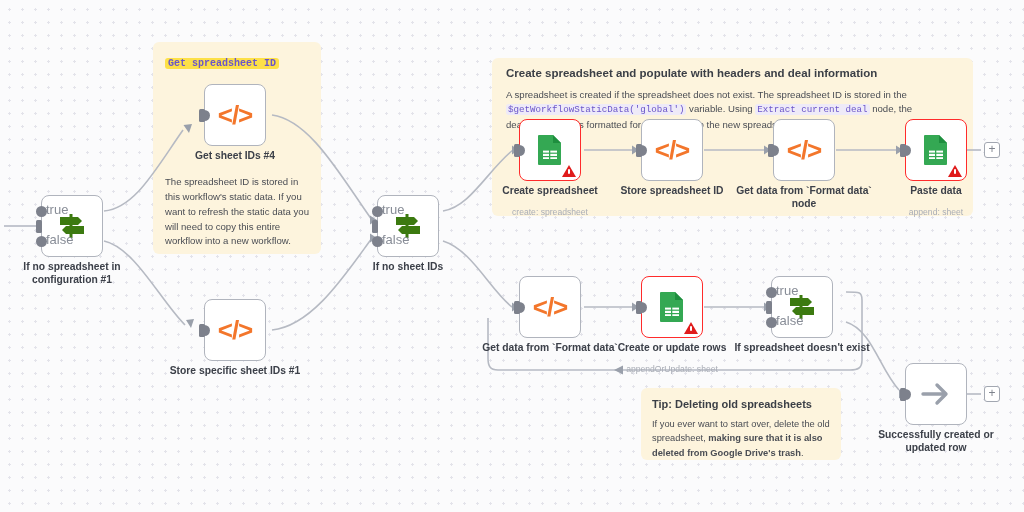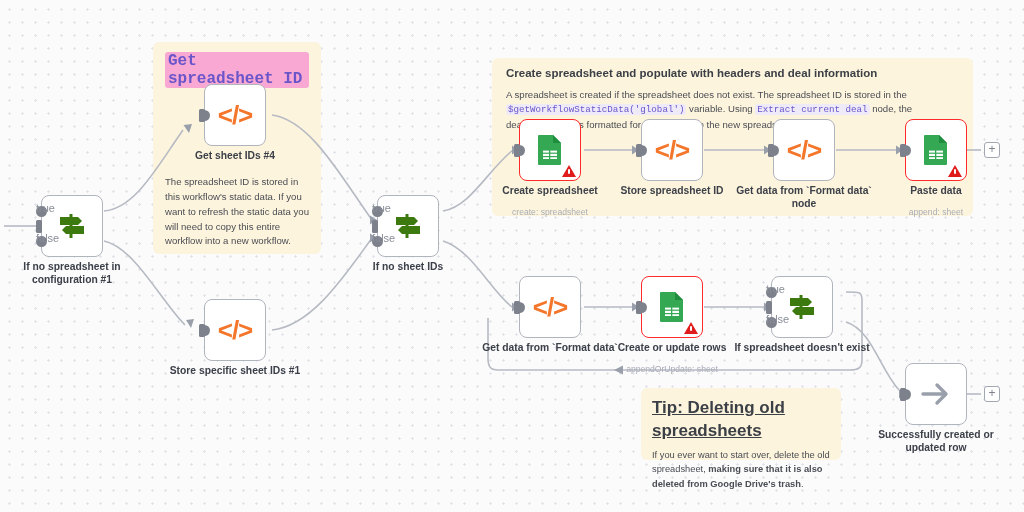--- a/index.html
+++ b/index.html
@@ -32,22 +32,22 @@
   }
   .code-chip{
     font-family:"Liberation Mono", monospace;
     background:#eeeaf8;color:#6a55c9;
     border-radius:3px;padding:0 2px;font-size:9.2px;
     white-space:nowrap;
     text-align:center;
   }
   .mono-title{
     font-family:"Liberation Mono", monospace;
-    color:#6a55c9;font-weight:bold;font-size:16px;
-    background:#f9a8d4;border-radius:3px;padding:0 3px;
+    color:#6a55c9;font-weight:bold;font-size:10px;
+    background:#fde047;border-radius:3px;padding:0 3px;
   }
   
   .node{position:absolute;}
   .node-box{
     position:absolute;left:0;top:0;
     width:62px;height:62px;
     background:#ffffff;
     border:1.6px solid #b0b4bd;
     border-radius:8px;
     box-sizing:border-box;
@@ -69,21 +69,21 @@
     position:absolute;left:-5px;top:25px;width:6px;height:13px;
     background:#7d818c;border-radius:1.5px;
   }
   .port-out{
     position:absolute;width:11px;height:11px;border-radius:50%;
     background:#7d818c;right:-6px;top:26px;
   }
   .port-out.t{top:11px;}
   .port-out.f{top:41px;}
   .port-tag{
-    position:absolute;font-size:11px;color:#888d97;left:0;top:-4px;
+    position:absolute;font-size:13px;color:#888d97;left:10px;top:-4px;
     white-space:nowrap;
   }
   .warn{
     position:absolute;right:4px;bottom:3px;
     width:0;height:0;
     border-left:7px solid transparent;border-right:7px solid transparent;
     border-bottom:12px solid #e01b1b;
   }
   .warn:after{
     content:"";position:absolute;left:-1px;top:4px;
@@ -109,21 +109,21 @@
 </div>
 
 <div class="sticky" style="left:492px;top:58px;width:481px;height:158px;padding:8px 14px;">
   <div class="s-title">Create spreadsheet and populate with headers and deal information</div>
   <div class="s-body" style="width:420px;">
     <span>A spreadsheet is created if the spreadsheet does not exist. The spreadsheet ID is stored in the </span><span class="code-chip">$getWorkflowStaticData('global')</span><span> variable. Using </span><span class="code-chip">Extract current deal</span><span> node, the deal information is formatted for the sending to the new spreadsheet.</span>
   </div>
 </div>
 
 <div class="sticky" style="left:641px;top:388px;width:200px;height:72px;padding:9px 11px;">
-  <div class="s-title" style="font-size:17px;margin-bottom:5px;text-decoration:underline;">Tip: Deleting old spreadsheets</div>
+  <div class="s-title" style="font-size:11px;margin-bottom:5px;">Tip: Deleting old spreadsheets</div>
   <div class="s-body" style="font-size:9.3px;">
     <span>If you ever want to start over, delete the old spreadsheet, </span><b>making sure that it is also deleted from Google Drive's trash</b><span>.</span>
   </div>
 </div>
 
 <svg class="wires" viewBox="0 0 1024 512">
   <g fill="none" stroke="#b6bac3" stroke-width="1.6">
 
     <path d="M4,226 L36,226"></path>
 

